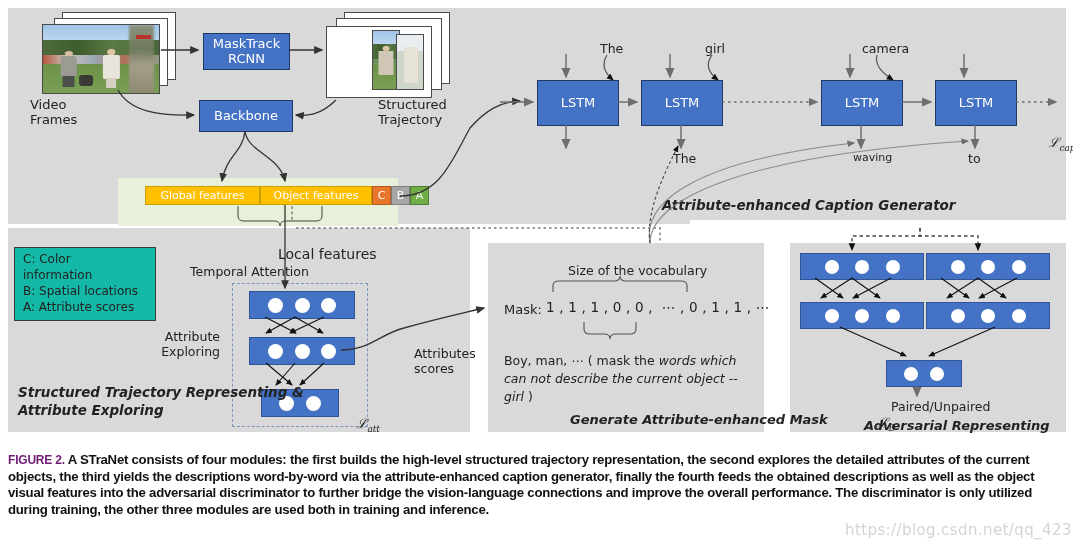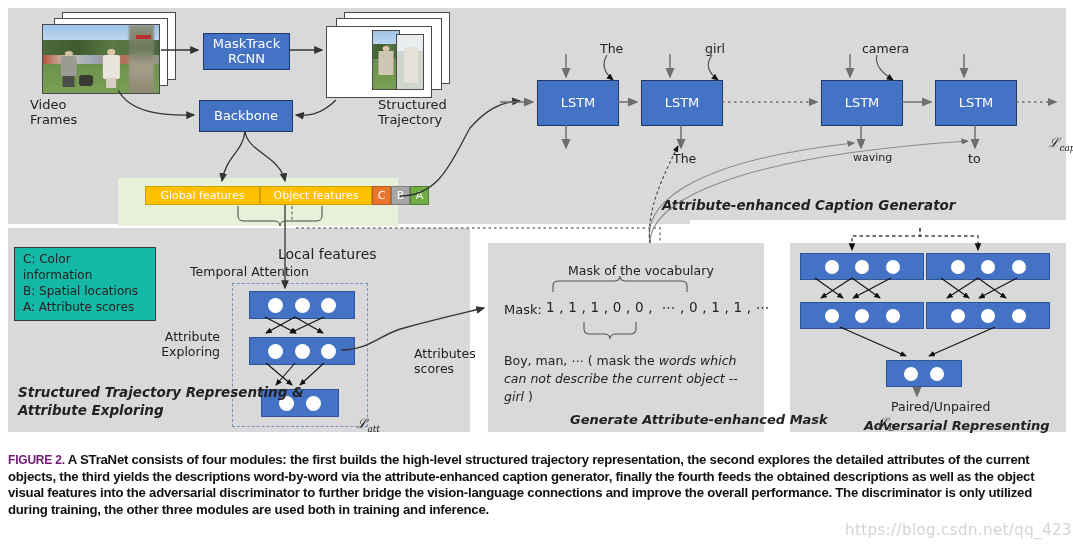--- a/index.html
+++ b/index.html
@@ -200,21 +200,21 @@
   <div class="lbl" style="left:673px;top:152px;font-size:12.5px;">The</div>
   <div class="lbl" style="left:853px;top:152px;font-size:11px;">waving</div>
   <div class="lbl" style="left:968px;top:152px;font-size:12.5px;">to</div>
 
   <div class="lbl" style="left:1032px;top:120px;font-size:13px;">
     <span class="ital" style="font-family:'DejaVu Serif',serif;">ℒ</span><sub style="font-family:'DejaVu Serif',serif;font-style:italic;font-size:9px;">cap</sub>
   </div>
 
   <div class="lbl ital" style="left:662px;top:198px;font-size:13.5px;font-weight:bold;">Attribute-enhanced Caption Generator</div>
 
-  <div class="lbl" style="left:568px;top:264px;font-size:12.5px;">Mask of the vocabulary</div>
+  <div class="lbl" style="left:568px;top:264px;font-size:12.5px;">Size of the vocabulary</div>
 
   <div class="lbl" style="left:504px;top:302px;font-size:13px;">Mask:</div>
   <div class="lbl" style="left:546px;top:300px;font-size:13.5px;letter-spacing:.2px;">1 , 1 , 1 , 0 , 0 ,  ⋯ , 0 , 1 , 1 , ⋯</div>
 
   <div class="lbl" style="left:504px;top:352px;font-size:12.5px;width:250px;line-height:1.45;white-space:normal;">
     <span>Boy, man, ⋯ ( mask the </span><span class="ital">words which can not</span> <span class="ital">describe the current object -- girl</span><span> )</span>
   </div>
 
   <div class="lbl ital" style="left:570px;top:412px;font-size:13px;font-weight:bold;">Generate Attribute-enhanced Mask</div>
 

